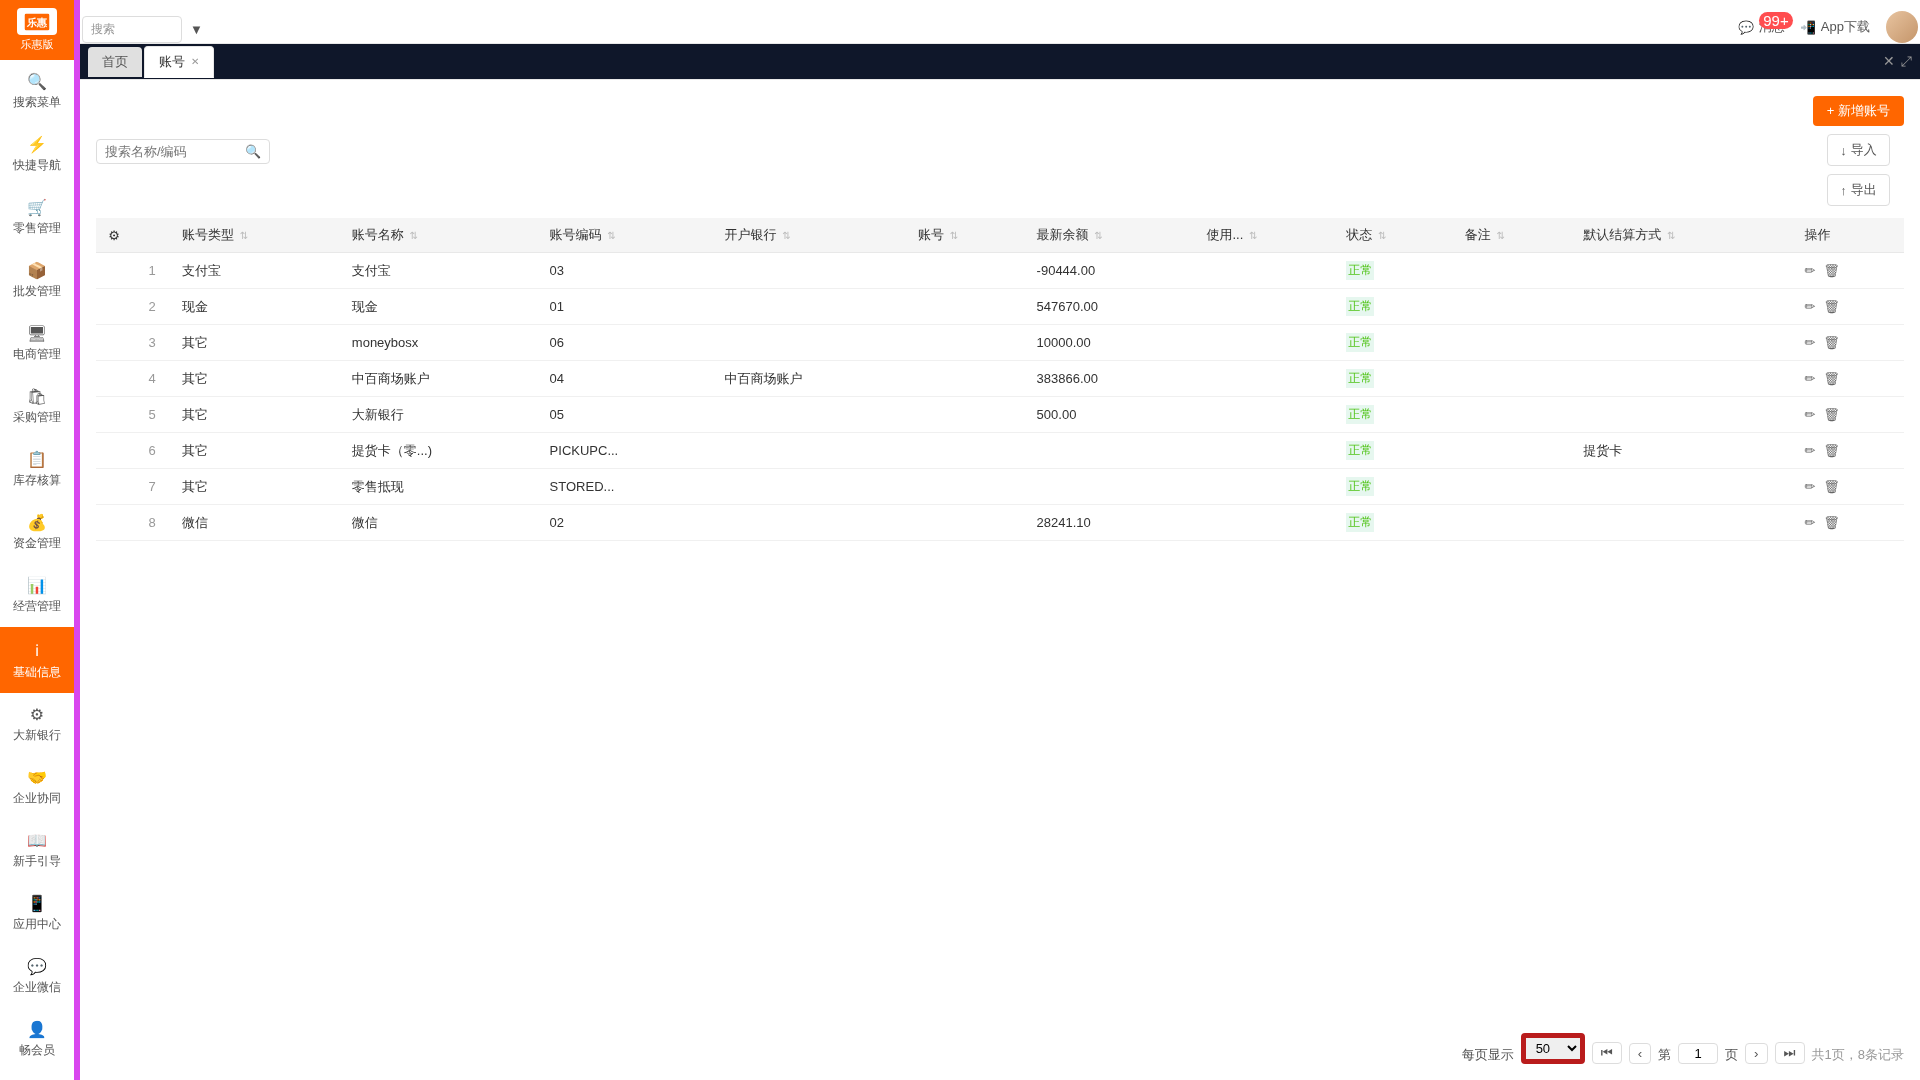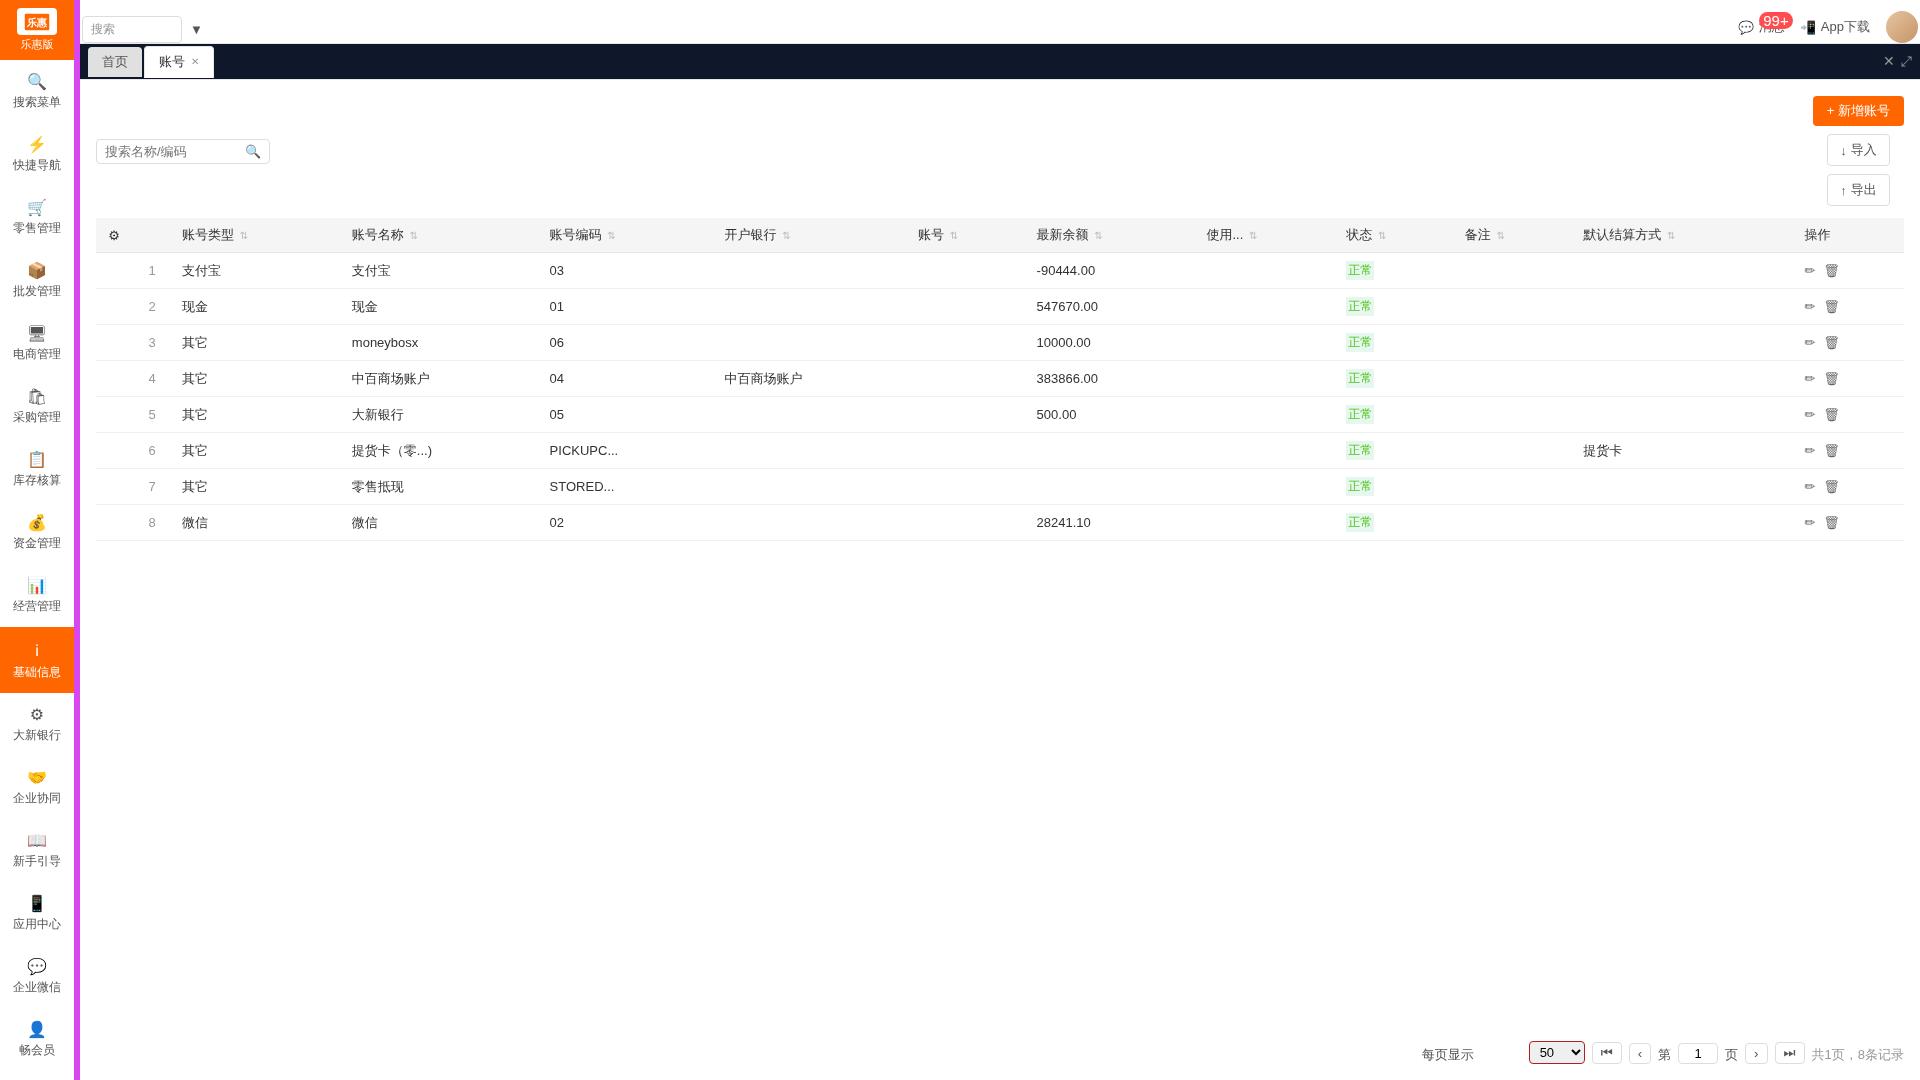--- a/index.html
+++ b/index.html
@@ -57,21 +57,21 @@
     .data-table td { padding: 8px 10px; border-bottom: 1px solid #f0f0f0; color: #333; }
     .data-table .col-num { width: 40px; text-align: center; color: #999; }
     .data-table .col-settings { width: 36px; text-align: center; }
     .status-tag { display: inline-block; background: #e6f7ef; color: #52c41a; border-radius: 0; padding: 1px 2px; font-size: 12px; }
     .action-icons { display: flex; gap: 8px; }
     .action-edit { color: #666; cursor: pointer; }
     .action-delete { color: #666; cursor: pointer; }
 
     
     .pagination-bar { display: flex; align-items: flex-end; justify-content: flex-end; padding-top: 12px; gap: 7px; font-size: 13px; color: #555; }
-    .per-page-select { border: 1px solid #b91c1c; border-radius: 4px; padding: 2px 6px; font-size: 13px; margin-left: 48px; }
+    .per-page-select { border: 5px solid #b91c1c; border-radius: 4px; padding: 2px 6px; font-size: 13px; }
     .page-btn { border: 1px solid #ddd; background: #fff; border-radius: 4px; padding: 2px 8px; cursor: pointer; color: #555; }
     .page-btn:disabled { color: #ccc; cursor: not-allowed; }
     .page-input { border: 1px solid #ddd; border-radius: 4px; padding: 2px 6px; width: 40px; text-align: center; font-size: 13px; }
     .page-total { color: #999; }
   </style>
 </head>
 <body>
 
 <div class="sidebar">
   <div class="sidebar-logo">

